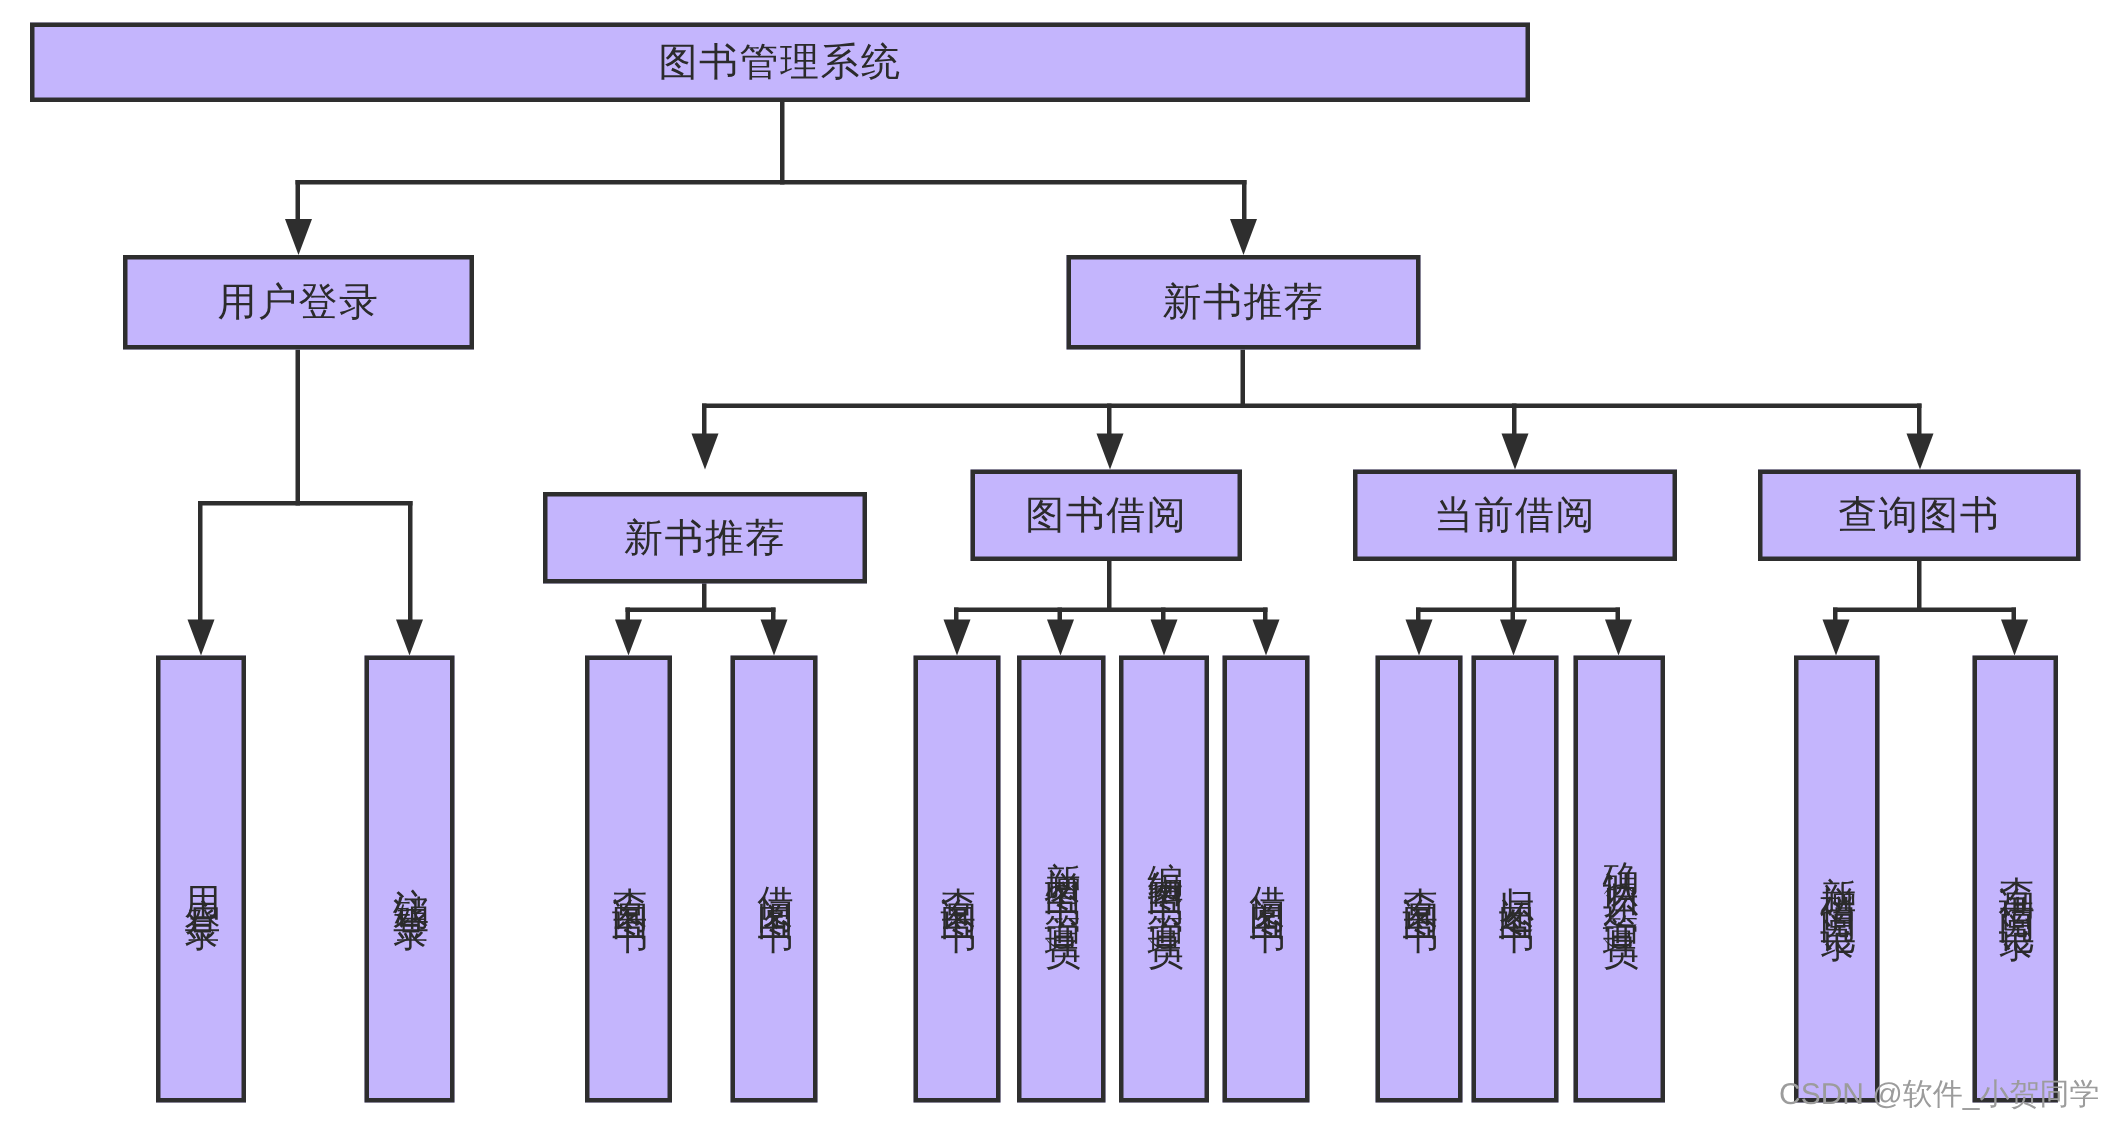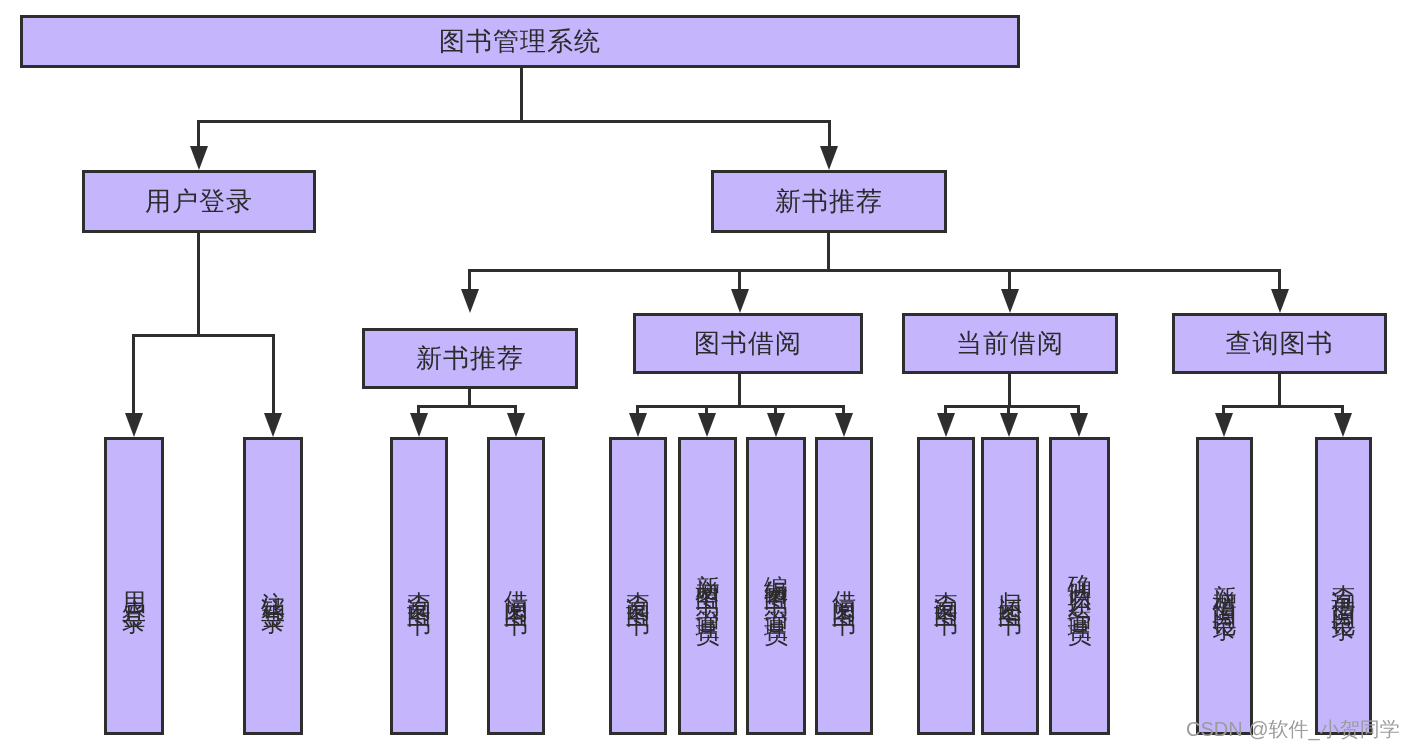--- a/index.html
+++ b/index.html
@@ -117,21 +117,21 @@
   <div class="node h" style="left:82px; top:170px; width:234px; height:63px;">
     <span>用户登录</span>
   </div>
   <div class="node h" style="left:711px; top:170px; width:236px; height:63px;">
     <span>新书推荐</span>
   </div>
 
   <div class="node h" style="left:362px; top:328px; width:216px; height:61px;">
     <span>新书推荐</span>
   </div>
-  <div class="node h" style="left:633px; top:313px; width:230px; height:61px;">
+  <div class="node h" style="left:647px; top:313px; width:181px; height:61px;">
     <span>图书借阅</span>
   </div>
   <div class="node h" style="left:902px; top:313px; width:216px; height:61px;font-family:Liberation Serif, serif;">
     <span>当前借阅</span>
   </div>
   <div class="node h" style="left:1172px; top:313px; width:215px; height:61px;">
     <span>查询图书</span>
   </div>
 
   <div class="node v" style="left:104px; top:437px; width:60px; height:298px;">

